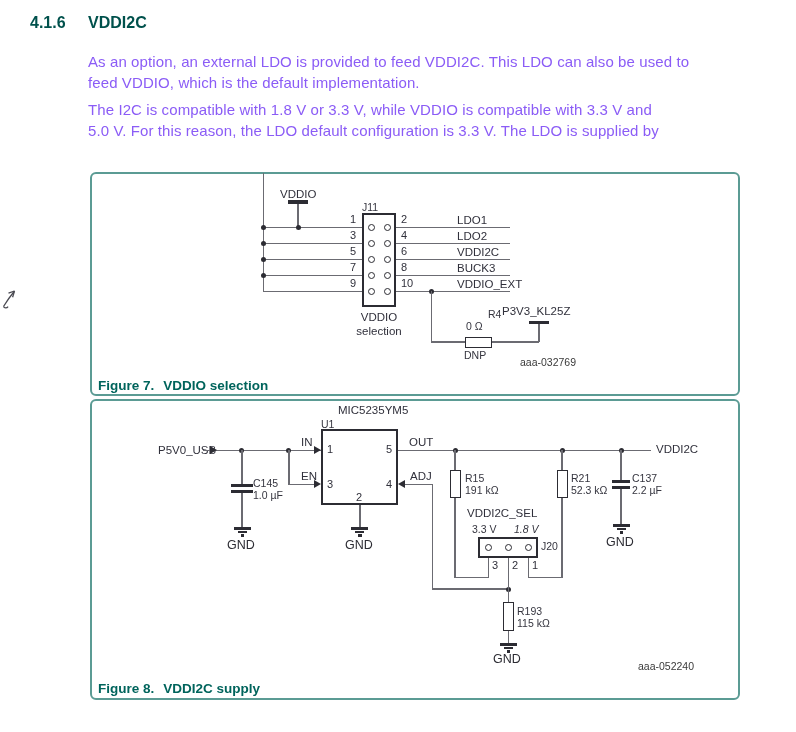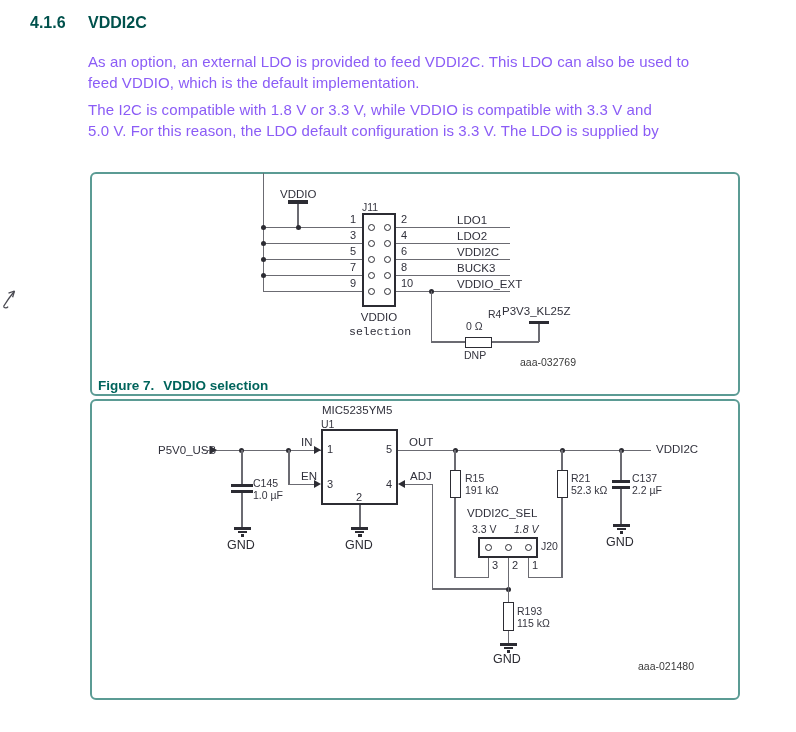--- a/index.html
+++ b/index.html
@@ -100,42 +100,42 @@
   <div class="wh" style="left:396px;top:258.5px;width:114px;"></div>
   <div class="wh" style="left:396px;top:274.5px;width:114px;"></div>
   <div class="wh" style="left:396px;top:290.5px;width:114px;"></div>
   <div class="t net" style="left:457px;top:213.5px;">LDO1</div>
   <div class="t net" style="left:457px;top:229.5px;">LDO2</div>
   <div class="t net" style="left:457px;top:245.5px;">VDDI2C</div>
   <div class="t net" style="left:457px;top:261.5px;">BUCK3</div>
   <div class="t net" style="left:457px;top:277.5px;">VDDIO_EXT</div>
 
   <div class="t net" style="left:349px;top:311px;width:60px;text-align:center;">VDDIO</div>
-  <div class="t net" style="left:349px;top:325px;width:60px;text-align:center;font-family:Liberation Mono, monospace;">selection</div>
+  <div class="t net" style="left:349px;top:325px;width:60px;text-align:center;">selection</div>
 
   <div class="dot" style="left:428.5px;top:288.5px;"></div>
   <div class="wv" style="left:430.5px;top:291px;height:51px;"></div>
   <div class="wh" style="left:431px;top:341px;width:34px;"></div>
   <div class="cr" style="left:465px;top:337px;width:27px;height:10.5px;"></div>
   <div class="wh" style="left:492px;top:341px;width:47px;"></div>
   <div class="wv" style="left:538px;top:324px;height:18px;"></div>
   <div class="pwr" style="left:529px;top:320.5px;width:20px;"></div>
   <div class="t ref" style="left:468px;top:308px;margin-left:20px;">R4</div>
   <div class="t ref" style="left:466px;top:320px;">0 Ω</div>
   <div class="t ref" style="left:464px;top:349px;">DNP</div>
   <div class="t net" style="left:502px;top:305px;">P3V3_KL25Z</div>
   <div class="t ital" style="left:520px;top:356px;">aaa-032769</div>
 
   <div class="t cap" style="left:98px;top:378px;">
     <span>Figure 7.</span><span style="padding-left:9px;">VDDIO selection</span>
   </div>
 
   <div class="figbox" style="left:90px;top:399px;width:650px;height:301px;"></div>
 
-  <div class="t net" style="left:322px;top:404px;">MIC5235YM5</div>
+  <div class="t net" style="left:338px;top:404px;">MIC5235YM5</div>
   <div class="t ref" style="left:321px;top:418px;">U1</div>
   <div class="cr big" style="left:321px;top:429px;width:77px;height:76px;"></div>
   <div class="t pinnum" style="left:327px;top:443px;">1</div>
   <div class="t pinnum" style="left:327px;top:478px;">3</div>
   <div class="t pinnum" style="left:386px;top:443px;">5</div>
   <div class="t pinnum" style="left:386px;top:478px;">4</div>
   <div class="t pinnum" style="left:356px;top:491px;">2</div>
   <div class="t net" style="left:301px;top:436px;">IN</div>
   <div class="t net" style="left:301px;top:470px;">EN</div>
   <div class="t net" style="left:409px;top:436px;">OUT</div>
@@ -225,16 +225,19 @@
   <div class="wv" style="left:507.5px;top:589px;height:13px;"></div>
   <div class="cr" style="left:502.5px;top:602px;width:11px;height:29px;"></div>
   <div class="wv" style="left:507.5px;top:631px;height:12px;"></div>
   <div class="t ref" style="left:517px;top:605px;">R193</div>
   <div class="t ref" style="left:517px;top:617px;">115 kΩ</div>
   <div class="gb" style="left:499.5px;top:643px;width:17px;height:2.5px;"></div>
   <div class="gb" style="left:503.5px;top:646.5px;width:9px;height:2.5px;"></div>
   <div class="gb" style="left:506.5px;top:650px;width:3.5px;height:2.5px;"></div>
   <div class="t gndt" style="left:493px;top:652px;">GND</div>
 
-  <div class="t ital" style="left:638px;top:660px;">aaa-021480</div>
-
+  <div class="t ital" style="left:638px;top:660px;">aaa-052240</div>
+
+  <div class="t cap" style="left:98px;top:681px;">
+    <span>Figure 8.</span><span style="padding-left:9px;">VDDI2C supply</span>
+  </div>
 
 </div>
 
 </body></html>

